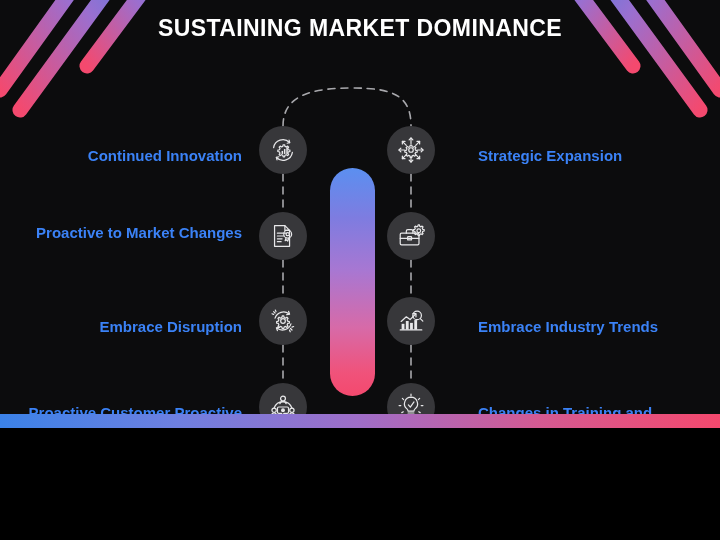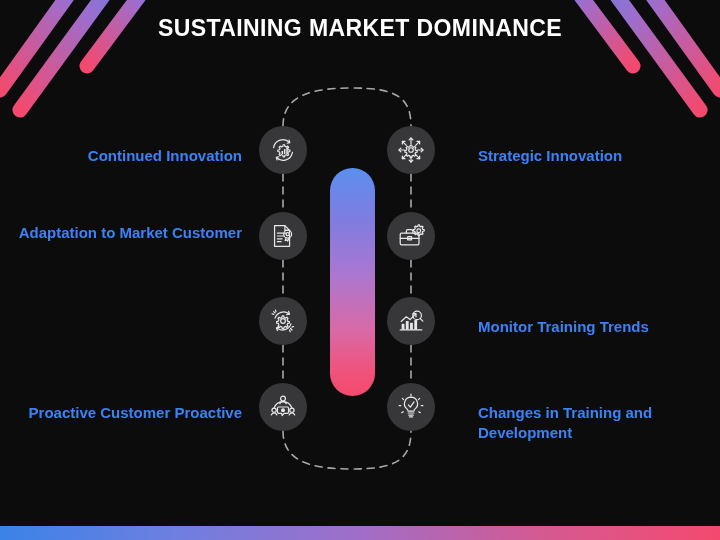--- a/index.html
+++ b/index.html
@@ -6,21 +6,21 @@
     margin: 0;
     padding: 0;
     background: #000;
   }
   body {
     font-family: "Liberation Sans", sans-serif;
   }
   #slide {
     position: relative;
     width: 720px;
-    height: 540px;
+    height: 428px;
     background: #0c0c0d;
     overflow: hidden;
   }
 
   
   .corner {
     position: absolute;
     top: -86px;
     width: 150px;
     height: 150px;
@@ -312,22 +312,23 @@
         <line x1="25.2" y1="6.8" x2="23.9" y2="8.1"></line>
         <line x1="3.3" y1="14.5" x2="5.1" y2="14.5"></line>
         <line x1="28.7" y1="14.5" x2="26.9" y2="14.5"></line>
         <line x1="6.2" y1="22" x2="7.8" y2="21.1"></line>
         <line x1="25.8" y1="22" x2="24.2" y2="21.1"></line>
       </g>
     </svg>
   </div>
 
   <div class="label label-left" style="top:146px;">Continued Innovation</div>
-  <div class="label label-left" style="top:223px;">Adaptation to Market Customer</div>
+  <div class="label label-left" style="top:223px;">Proactive to Market Changes</div>
+  <div class="label label-left" style="top:317px;">Embrace Disruption</div>
   <div class="label label-left" style="top:403px;">Proactive Customer Proactive</div>
 
-  <div class="label label-right" style="top:146px;">Strategic Innovation</div>
-  <div class="label label-right" style="top:317px;">Monitor Training Trends</div>
+  <div class="label label-right" style="top:146px;">Strategic Expansion</div>
+  <div class="label label-right" style="top:317px;">Embrace Industry Trends</div>
   <div class="label label-right" style="top:403px;">Changes in Training and Development</div>
 
   <div id="bottom-bar"></div>
 
 </div>
 
 </body></html>

